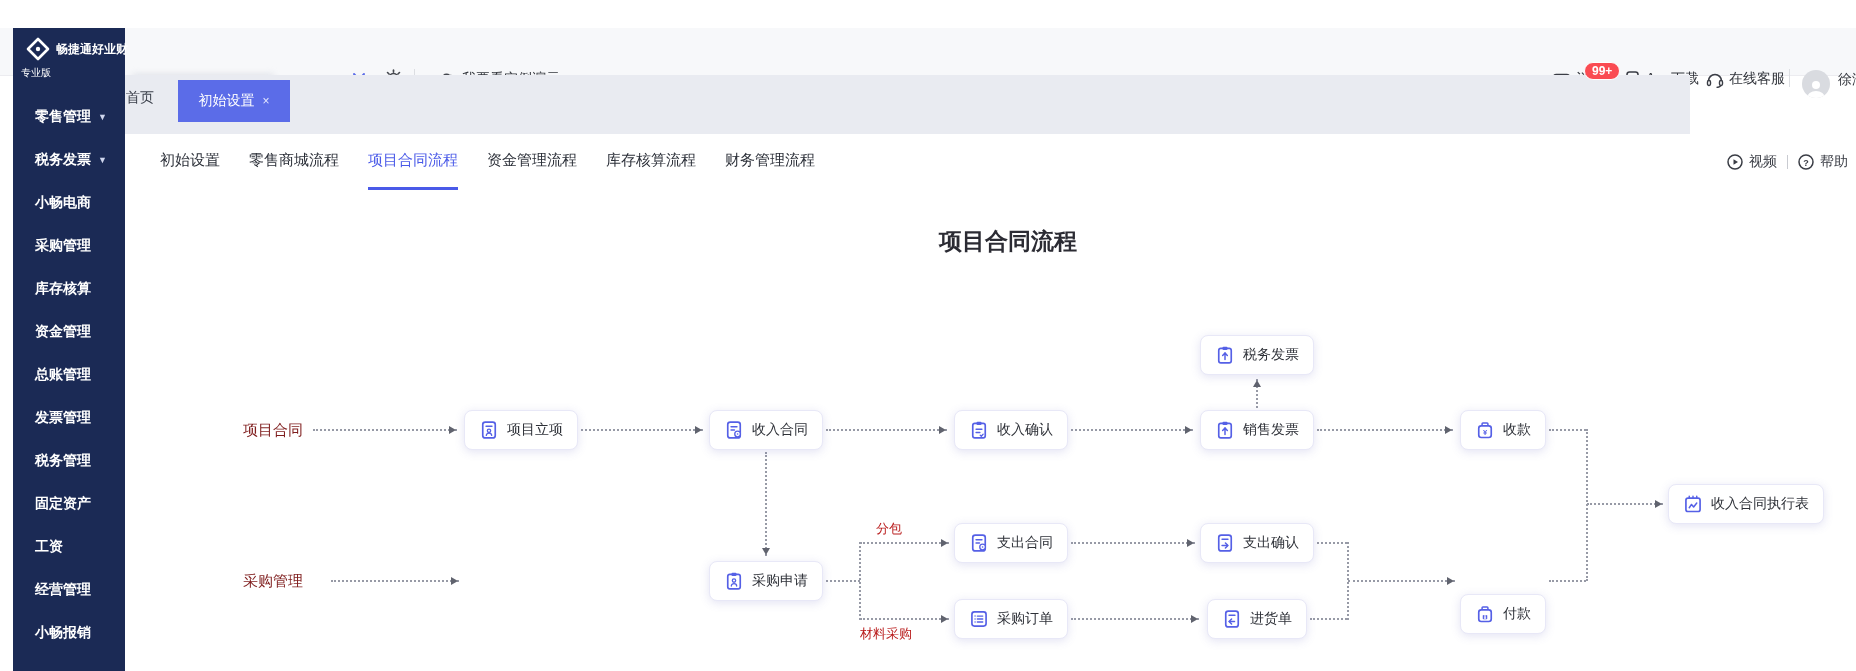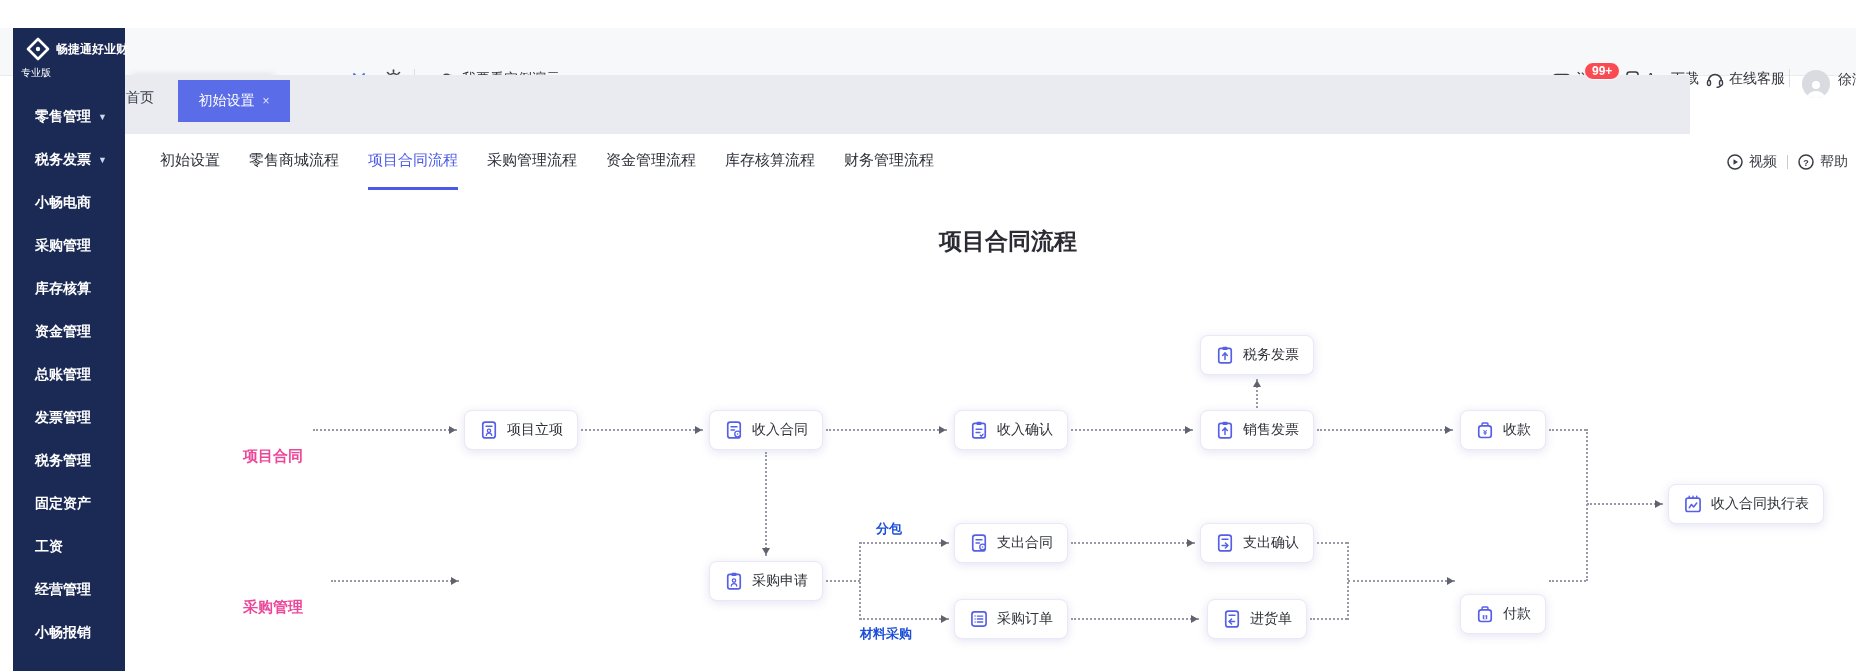--- a/index.html
+++ b/index.html
@@ -39,22 +39,22 @@
   .nav-right{position:absolute;right:8px;top:0;height:56px;display:flex;align-items:center;gap:6px;font-size:14px;color:#3a3d45;}
   .nr-div{width:1px;height:14px;background:#c9cbd1;margin:0 4px;}
   
   .flow{position:absolute;left:0;top:0;width:1856px;height:671px;pointer-events:none;}
   .flow *{pointer-events:auto;}
   .flow-title{position:absolute;left:1008px;top:226px;transform:translateX(-50%);font-size:23px;font-weight:600;color:#2b2b33;white-space:nowrap;}
   .fnode{position:absolute;transform:translateX(-50%);display:flex;align-items:center;gap:8px;background:#fff;
          border:1px solid #e8e8f7;border-radius:8px;padding:0 14px;height:40px;box-sizing:border-box;
          box-shadow:0 2px 10px rgba(100,100,190,.18);font-size:14px;color:#2e3138;white-space:nowrap;cursor:pointer;}
   .fico{width:20px;height:20px;display:flex;}
-  .rlabel{position:absolute;font-size:15px;font-weight:700;color:#ec4899;white-space:nowrap;margin-top:26px;}
-  .elabel{position:absolute;font-size:13px;color:#1d4ed8;white-space:nowrap;font-weight:bold;}
+  .rlabel{position:absolute;font-size:15px;font-weight:400;color:#7f1d1d;white-space:nowrap;}
+  .elabel{position:absolute;font-size:13px;color:#b91c1c;white-space:nowrap;}
   .hl{position:absolute;height:0;border-top:2px dotted #979aa6;}
   .vl{position:absolute;width:0;border-left:2px dotted #979aa6;}
   .ar::after{content:"";position:absolute;right:-3px;top:-5px;border:4px solid transparent;border-left:7px solid #60636e;}
   .ad::after{content:"";position:absolute;bottom:-3px;left:-5px;border:4px solid transparent;border-top:7px solid #60636e;}
   .au::before{content:"";position:absolute;top:-3px;left:-5px;border:4px solid transparent;border-bottom:7px solid #60636e;}
   svg{display:block;}
 </style>
 </head>
 <body>
 
@@ -191,21 +191,20 @@
     <span>初始设置</span>
     <span class="tab-close">×</span>
   </div>
 </div>
 
 <div class="subnav">
   <div class="subnav-inner">
     <div class="nav-item">初始设置</div>
     <div class="nav-item">零售商城流程</div>
     <div class="nav-item active">项目合同流程</div>
-    <div class="nav-item">采购管理流程</div>
     <div class="nav-item">资金管理流程</div>
     <div class="nav-item">库存核算流程</div>
     <div class="nav-item">财务管理流程</div>
   </div>
   <div class="nav-right">
     <span>
       <svg width="16" height="16" viewBox="0 0 16 16">
           <circle cx="8" cy="8" r="7" fill="none" stroke="#3a3d45" stroke-width="1.5"></circle>
           <path d="M6.5 5.2 L11 8 L6.5 10.8 Z" fill="#3a3d45"></path>
         </svg>

